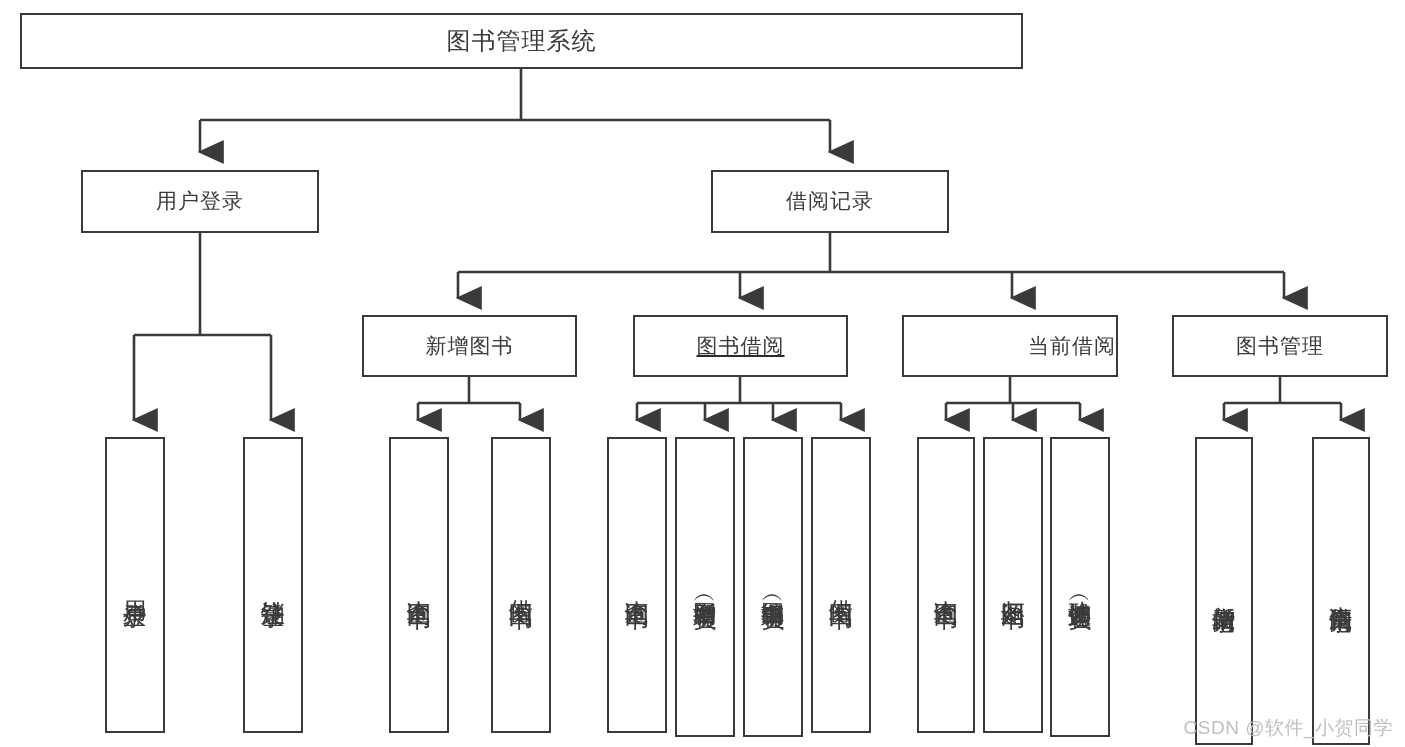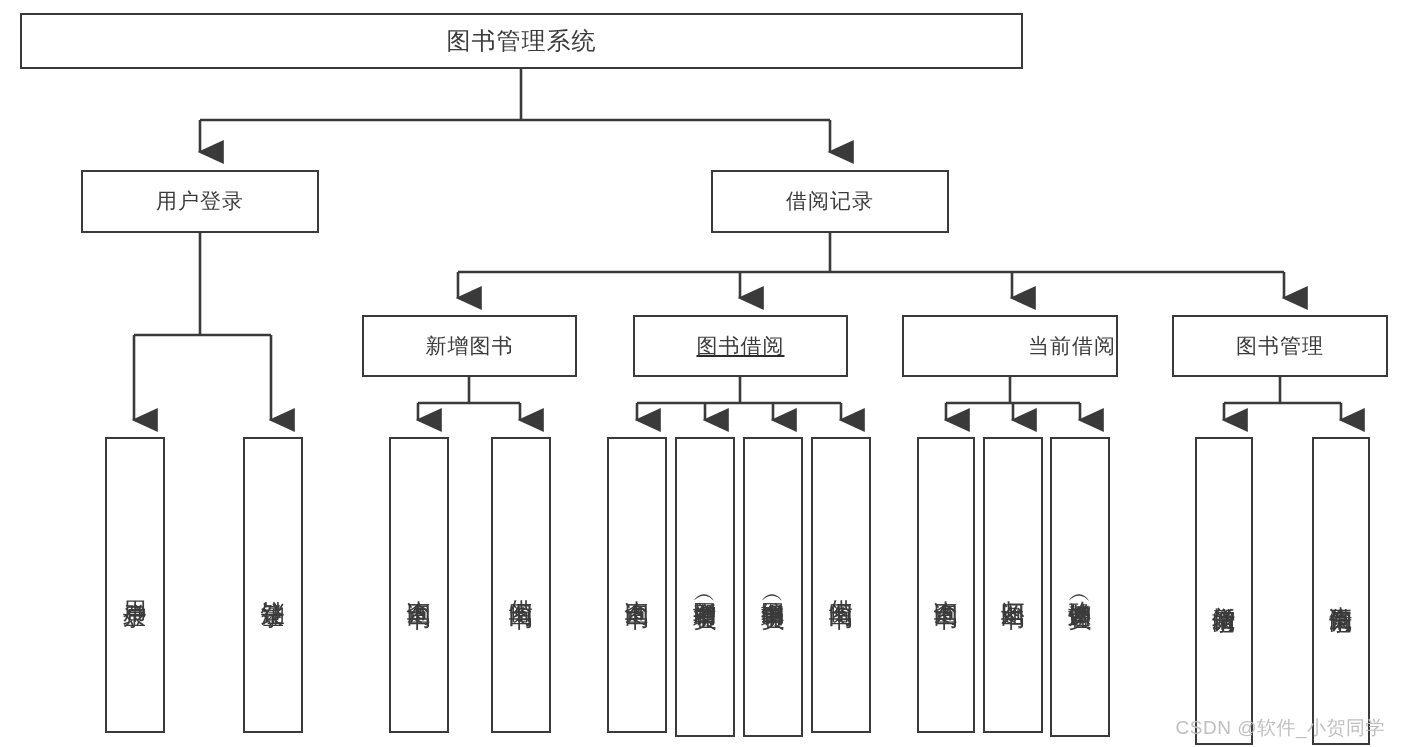--- a/index.html
+++ b/index.html
@@ -42,21 +42,21 @@
     font-size:24px;
     line-height:1.06;
     letter-spacing:2px;
     white-space:normal;
     max-height:100%;
   }
   .node.leaf.tall .lbl{font-size:23px;letter-spacing:1px;}
 
   #watermark{
     position:absolute;
-    right:20px;
+    right:12px;
     bottom:6px;
     font-size:19px;
     color:#bfbfbf;
     letter-spacing:0.5px;
     white-space:nowrap;
     pointer-events:none;
   }
 </style>
 </head>
 <body>

